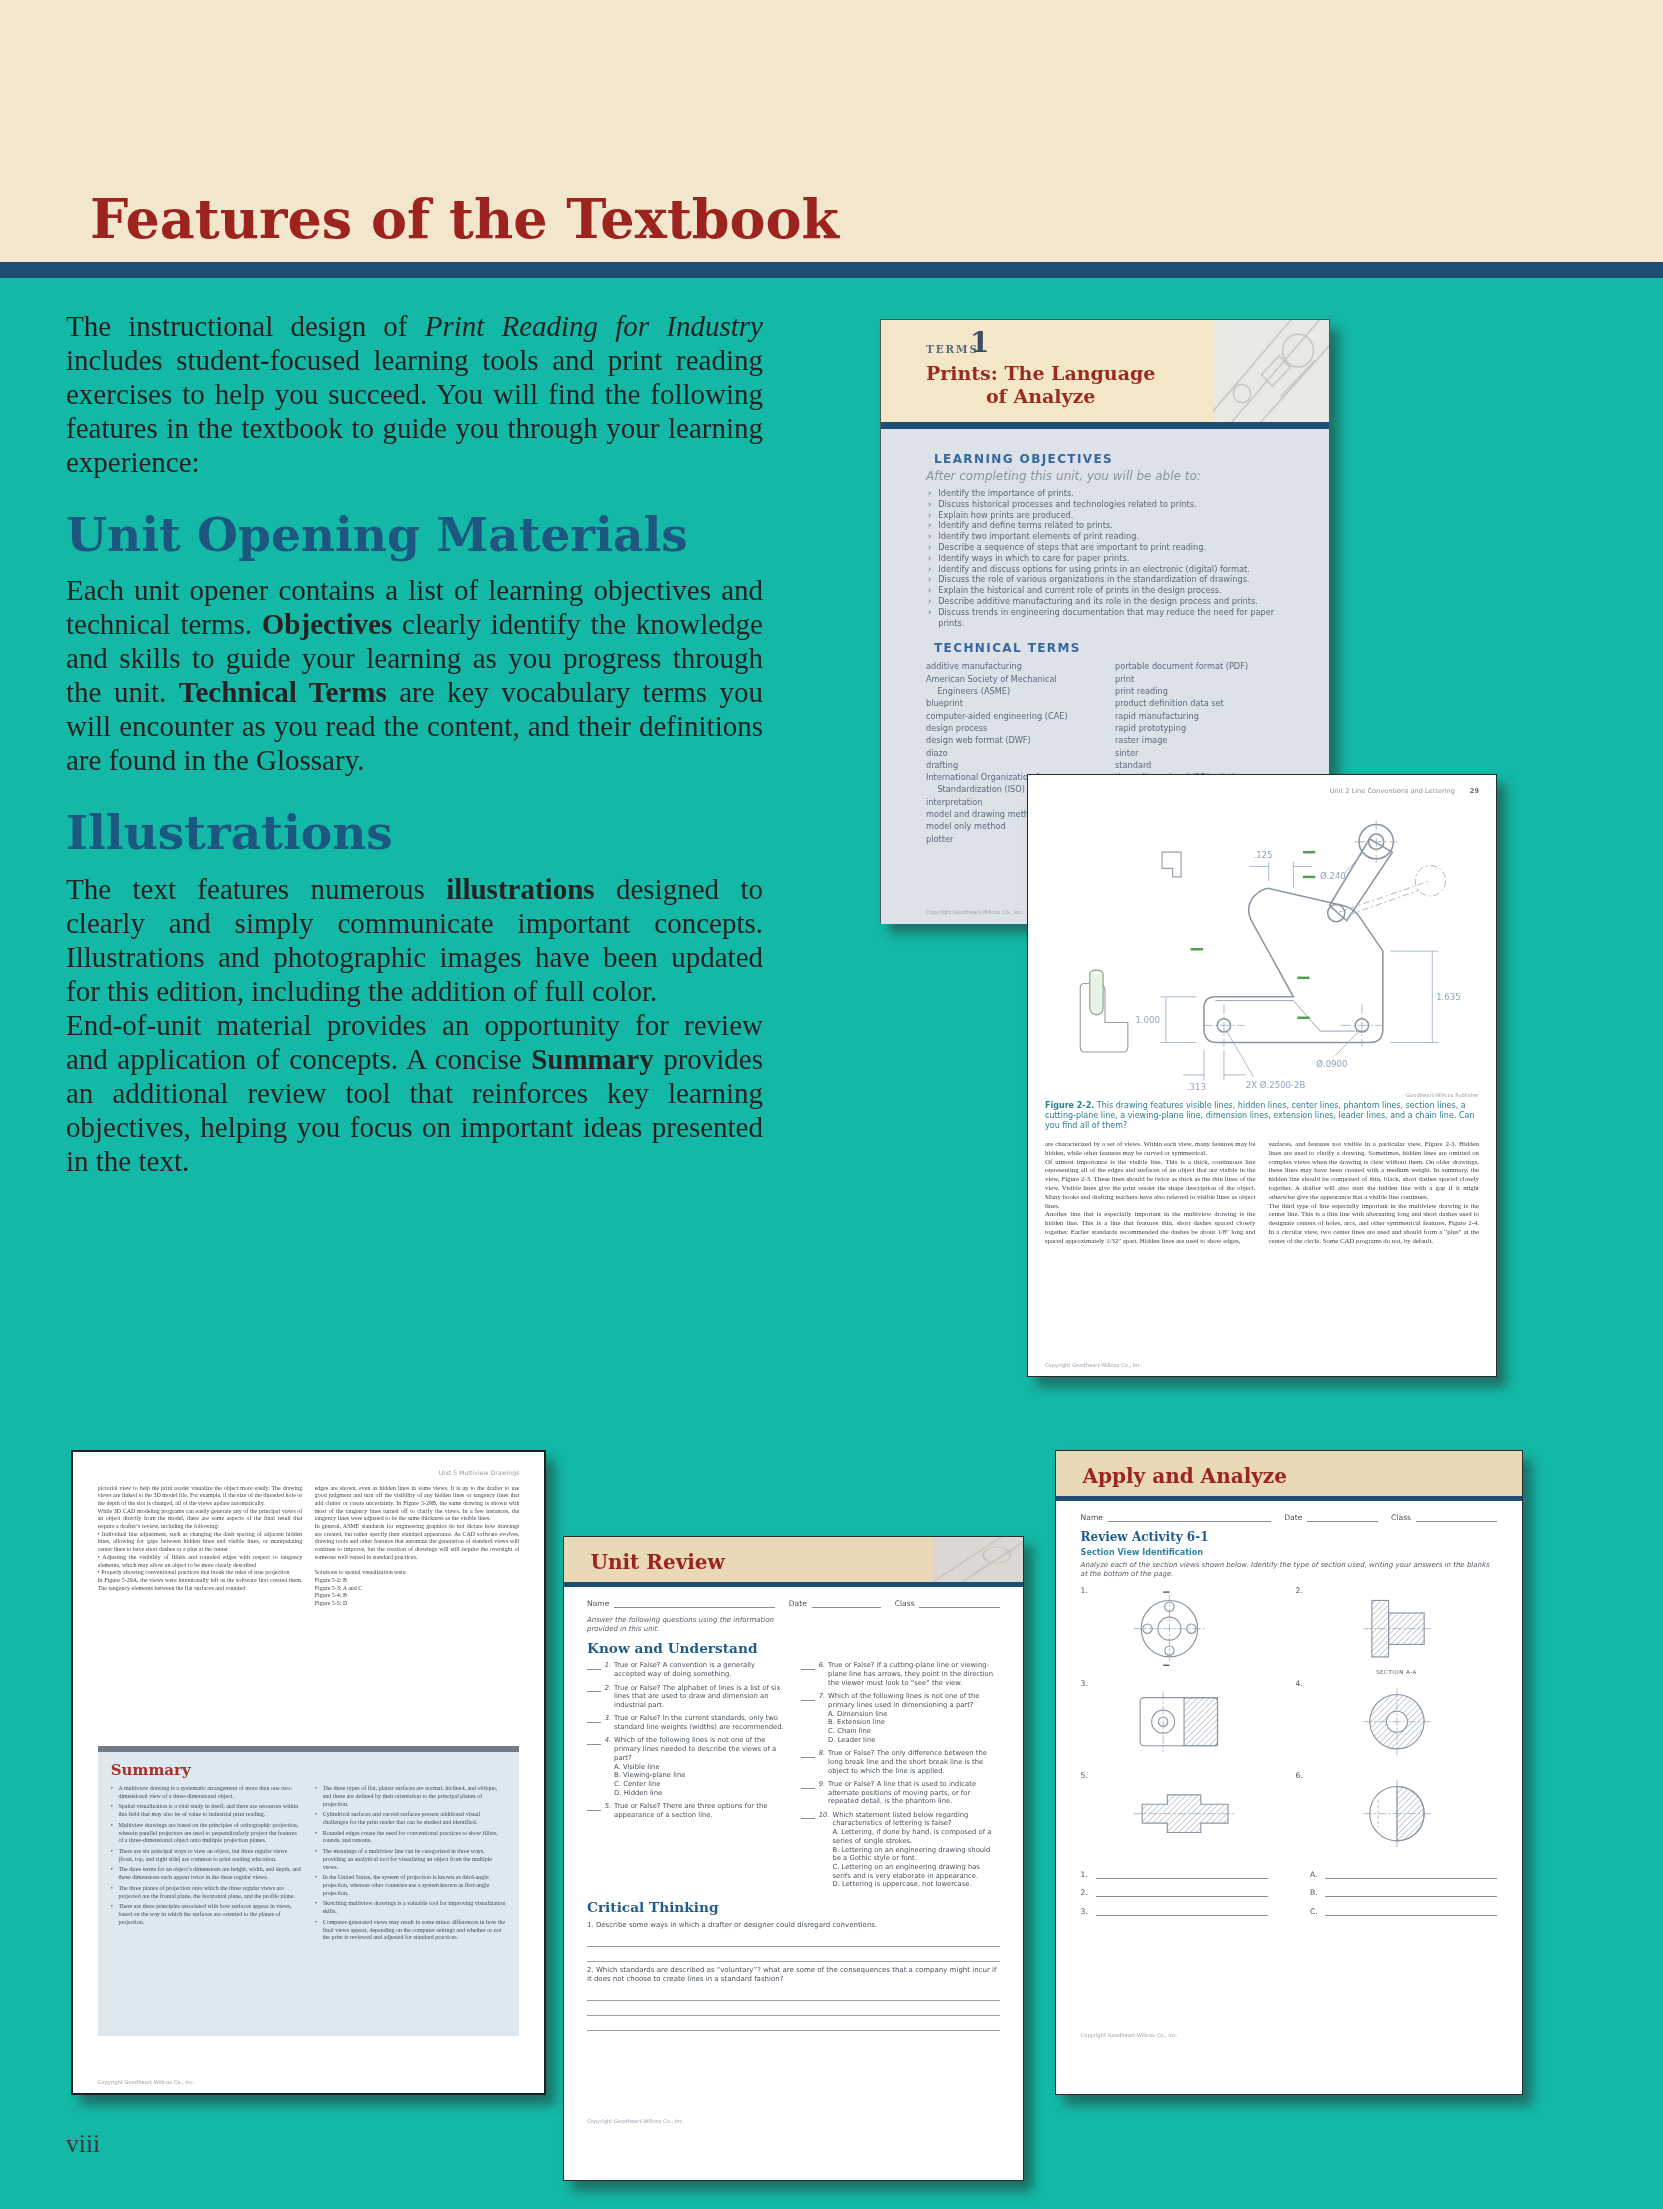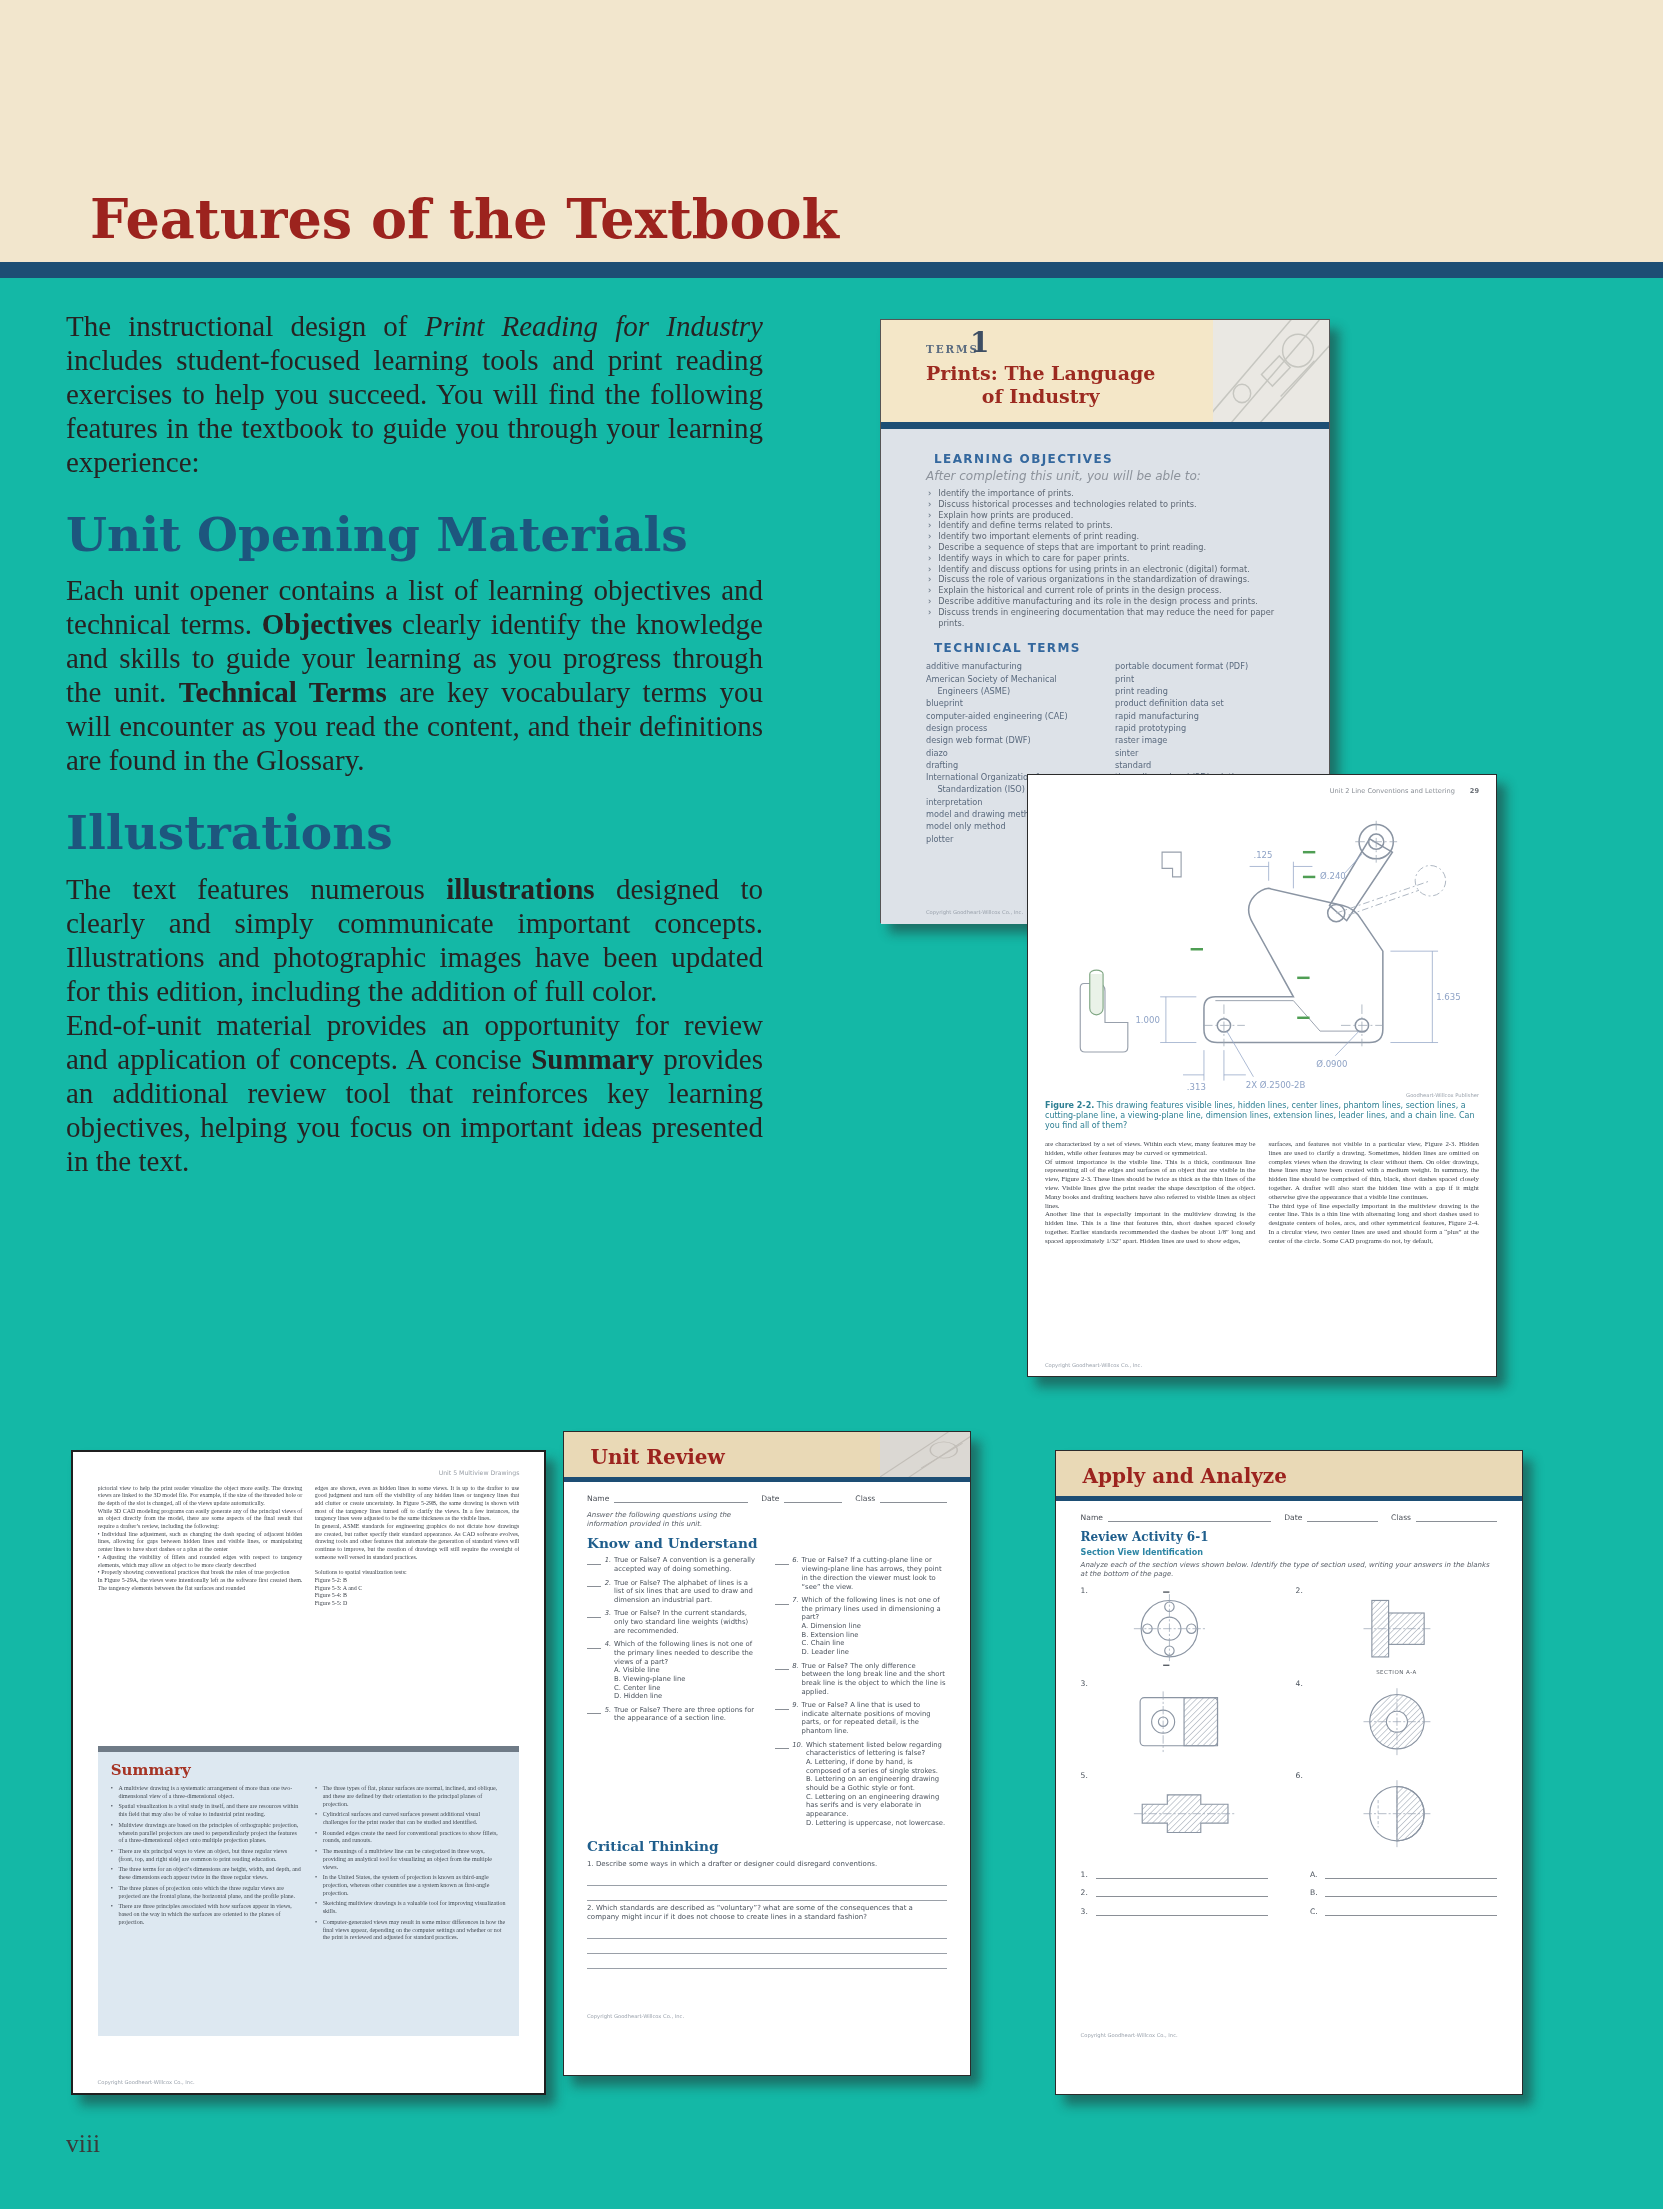--- a/index.html
+++ b/index.html
@@ -88,21 +88,21 @@
       font-weight:bold;font-size:20px;color:#9c231e;}
   .band-corner{position:absolute;right:0;top:0;width:90px;height:100%;}
   .band-bar{height:4.7px;background:#1d4e74;}
   .nd-row{display:flex;align-items:flex-end;font-size:7.6px;color:#4a4f57;margin-bottom:8.5px;
       font-family:"DejaVu Sans",sans-serif;}
   .nd-lbl{flex:none;margin-right:4.7px;}
   .nd-line{border-bottom:0.8px solid #8a8f96;height:8.5px;margin-right:13.2px;}
   .nd-line.w1{flex:3;} .nd-line.w2{flex:1.3;} .nd-line.w3{flex:1.5;margin-right:0;}
 
   
-  #thumb-review{left:563px;top:1431px;width:408px;height:645px;border:1.9px solid #2b2b2b;z-index:2;}
+  #thumb-review{left:563px;top:1536px;width:461px;height:645px;border:1.9px solid #2b2b2b;z-index:2;}
   .rev-inner{position:relative;height:546px;padding:11.4px 23px;box-sizing:border-box;
       font-family:"DejaVu Sans",sans-serif;}
   .rev-instr{font-style:italic;font-size:7px;line-height:9px;color:#565d66;width:46%;}
   .rev-h{font-family:"DejaVu Serif",serif;font-weight:bold;font-size:13.7px;color:#1f5e8c;
       margin:5.7px 0 5.7px;}
   .q-cols{display:flex;gap:15px;}
   .q-col{width:50%;}
   .q-item{display:flex;margin-bottom:4.7px;font-size:6.8px;line-height:8.7px;color:#4a525c;}
   .q-blank{width:14px;border-bottom:0.8px solid #8a8f96;height:7.6px;flex:none;margin-right:3.8px;}
   .q-num{flex:none;margin-right:2.8px;font-style:italic;}
@@ -169,21 +169,21 @@
             <line x1="15" y1="105" x2="110" y2="0"></line>
           <line x1="40" y1="110" x2="130" y2="15"></line>
             <circle cx="88" cy="30" r="16"></circle>
           <rect x="52" y="42" width="26" height="16" transform="rotate(-45 65 50)"></rect>
           <line x1="70" y1="75" x2="105" y2="40"></line>
             <circle cx="30" cy="72" r="9"></circle>
         </g>
       </svg>
       <span class="uo-unit">TERMS</span>
       <span class="uo-num">1</span>
-      <div class="uo-title"><span>Prints: The Language</span><br><span>of Industry</span></div>
+      <div class="uo-title"><span>Prints: The Language</span><br><span>of Analyze</span></div>
     </div>
     <div class="uo-bar"></div>
     <div class="uo-body">
       <div class="uo-h">LEARNING OBJECTIVES</div>
       <div class="uo-intro">After completing this unit, you will be able to:</div>
       <div>
 
           <div class="obj-item">
             <span class="obj-bullet">›</span>
             <span>Identify the importance of prints.</span>

